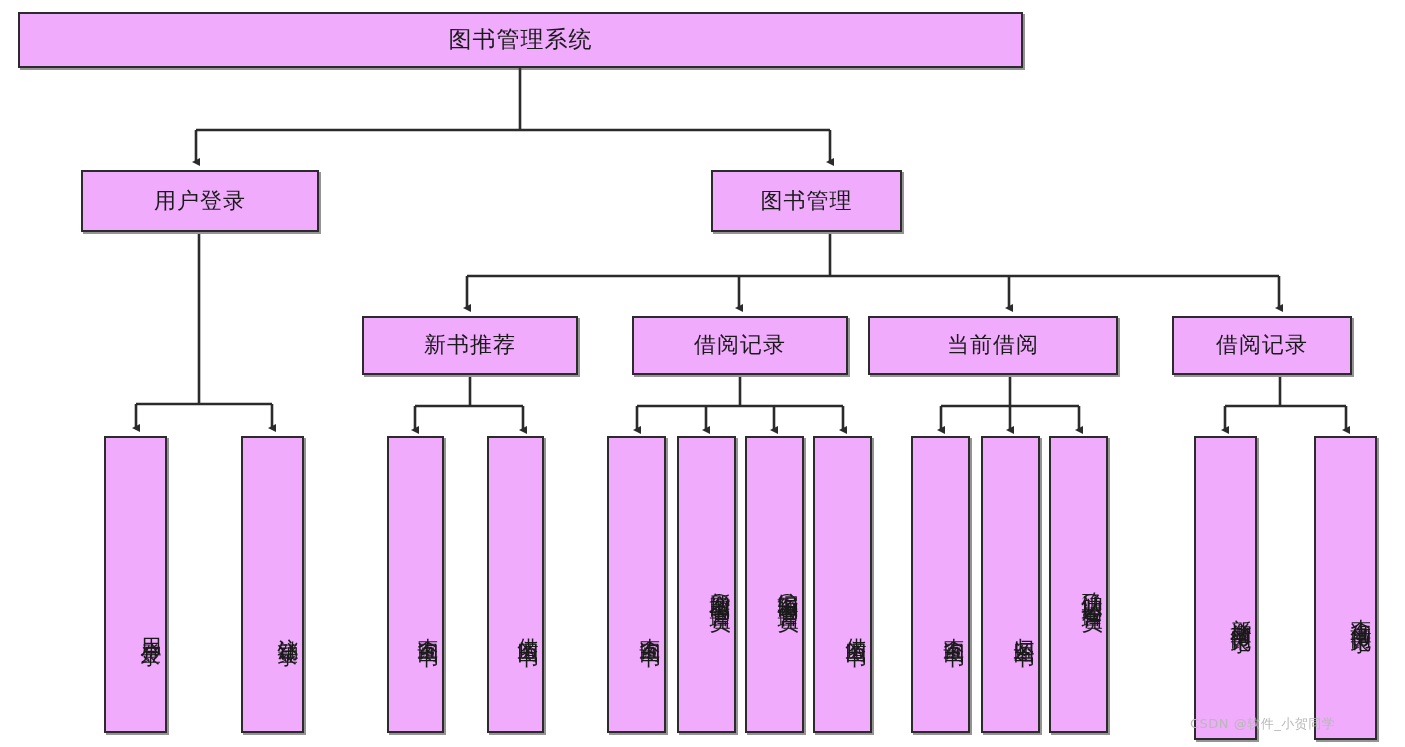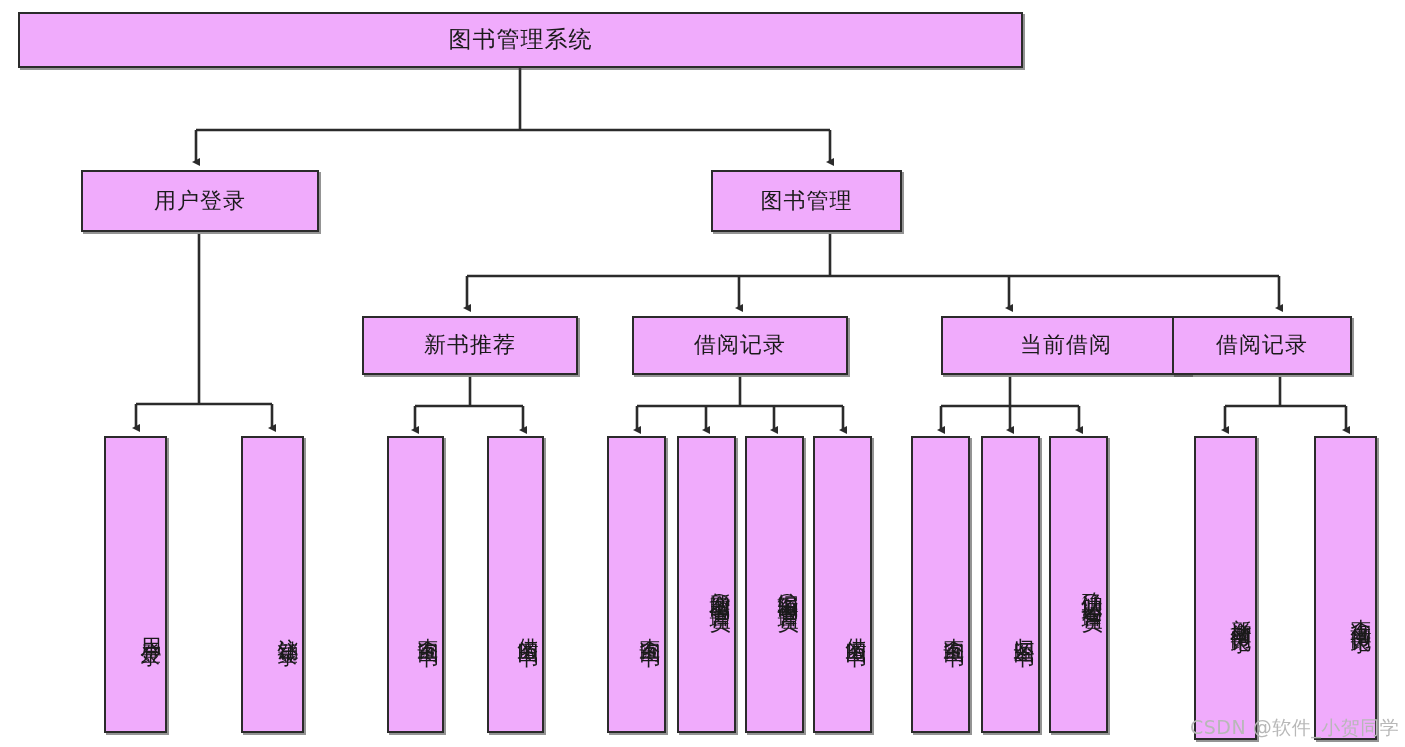--- a/index.html
+++ b/index.html
@@ -50,21 +50,21 @@
     padding-top: 14px;
   }
   .node.vert.top-align {
     padding-top: 8px;
   }
   #root-node {
     font-size: 23px;
   }
   .watermark {
     position: absolute;
-    font-size: 19px;
+    font-size: 13px;
     color: #b8b8b8;
     white-space: nowrap;
     letter-spacing: 0.5px;
     pointer-events: none;
   }
 </style>
 </head>
 <body>
 
 <div id="diagram-root">
@@ -122,21 +122,21 @@
   <div class="node horiz" id="root-node" style="left:18px; top:12px; width:1005px; height:56px;">图书管理系统</div>
 
   <div class="node horiz" style="left:81px; top:170px; width:238px; height:62px;">用户登录</div>
 
   <div class="node horiz" style="left:711px; top:170px; width:191px; height:62px;">图书管理</div>
 
   <div class="node horiz" style="left:362px; top:316px; width:216px; height:59px;">新书推荐</div>
 
   <div class="node horiz" style="left:632px; top:316px; width:216px; height:59px;">借阅记录</div>
 
-  <div class="node horiz" style="left:941px; top:316px; width:250px; height:59px;">当前借阅</div>
+  <div class="node horiz" style="left:868px; top:316px; width:250px; height:59px;">当前借阅</div>
 
   <div class="node horiz" style="left:1172px; top:316px; width:180px; height:59px;">借阅记录</div>
 
   <div class="node vert" style="left:104px; top:436px; width:63px; height:297px; padding-top:84px;">用户登录</div>
 
   <div class="node vert" style="left:241px; top:436px; width:63px; height:297px; padding-top:84px;">注销登录</div>
 
   <div class="node vert" style="left:387px; top:436px; width:57px; height:297px; padding-top:84px;">查询图书</div>
 
   <div class="node vert" style="left:487px; top:436px; width:57px; height:297px; padding-top:84px;">借阅图书</div>

